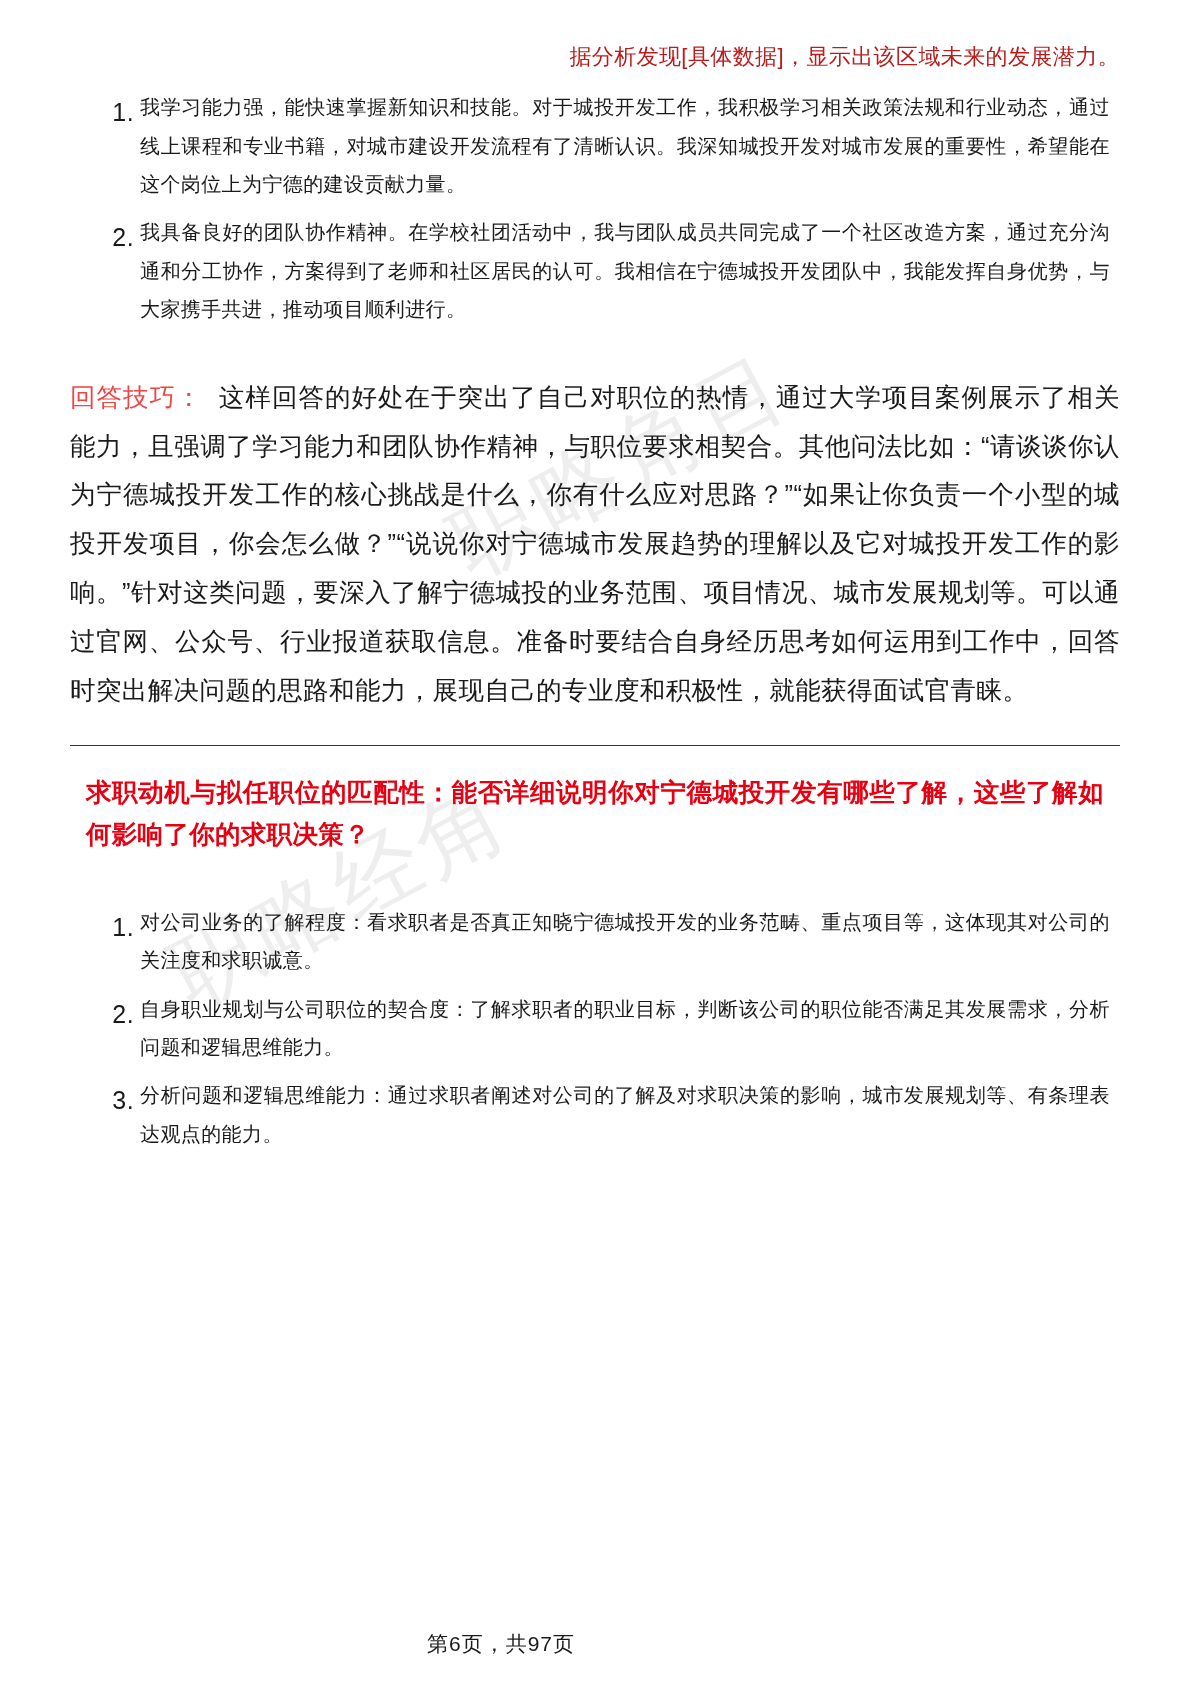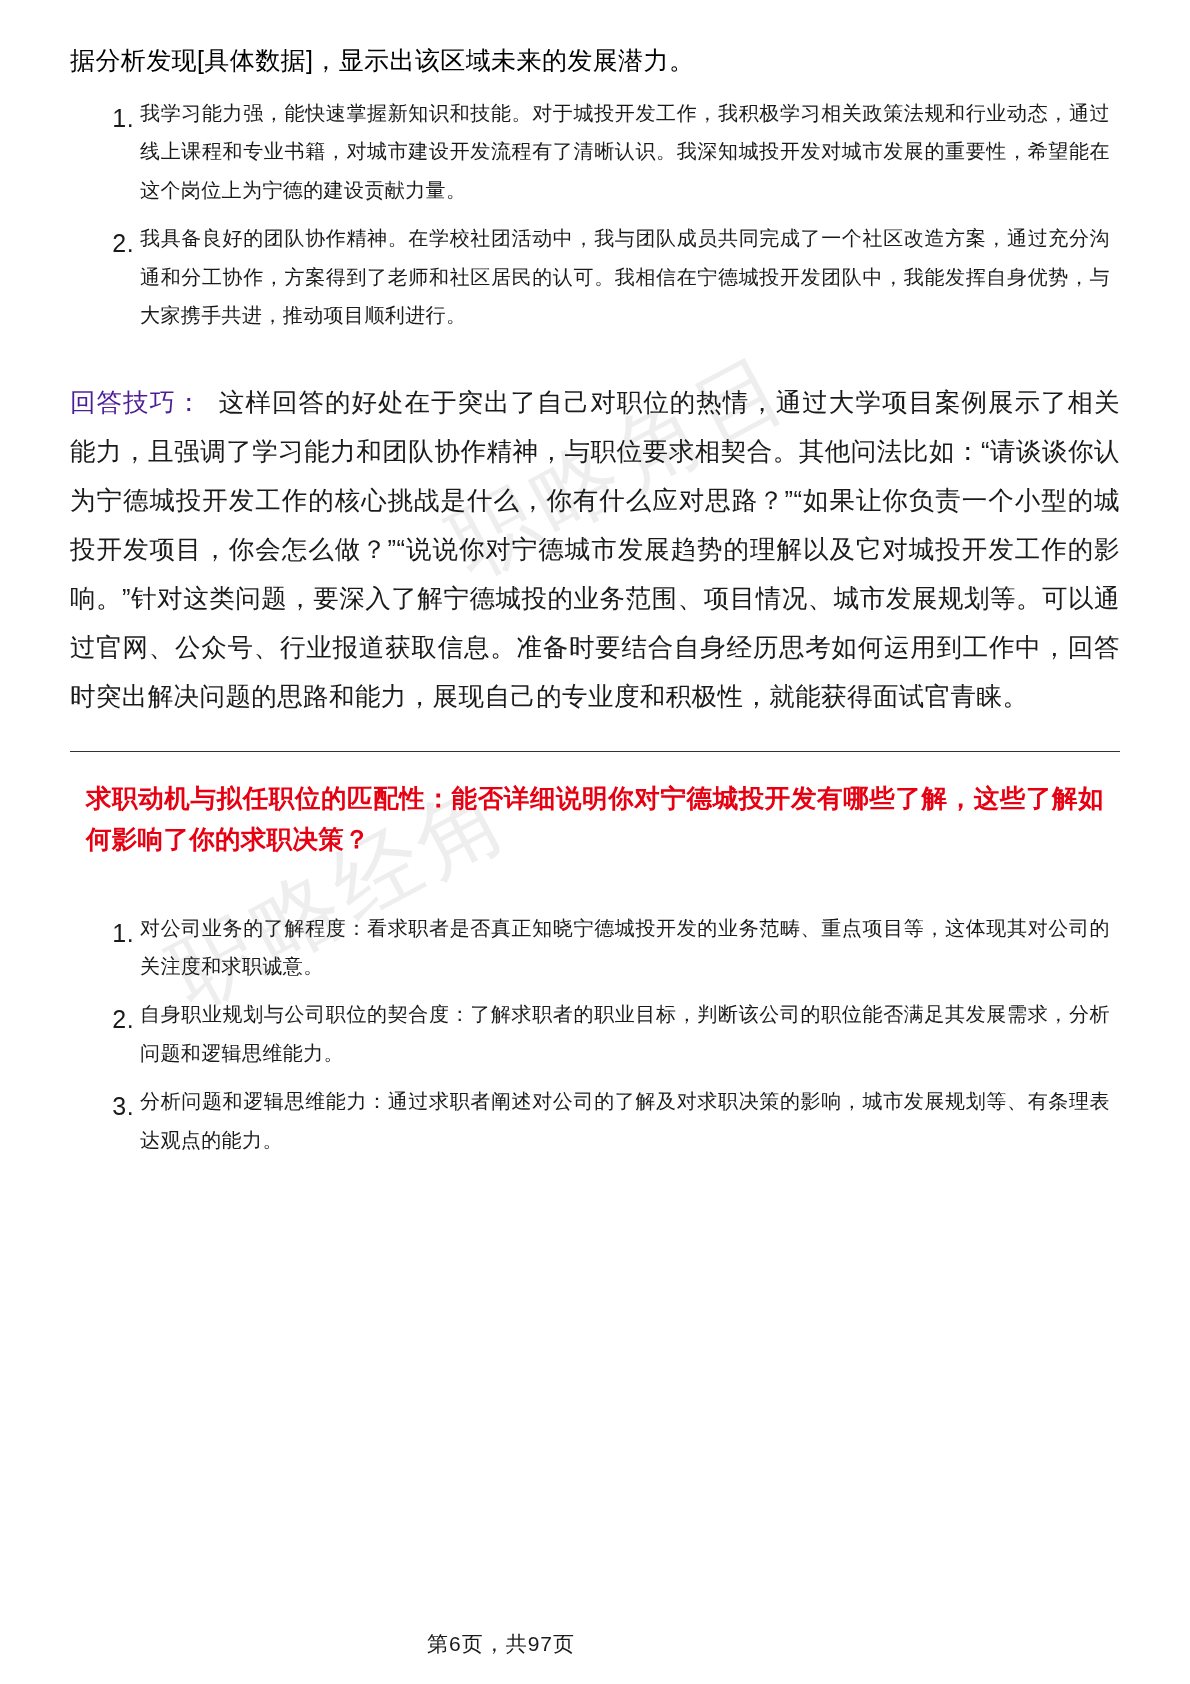--- a/index.html
+++ b/index.html
@@ -40,25 +40,26 @@
   }
   .wm1 { left: 430px; top: 500px; }
   .wm2 { left: 150px; top: 930px; }
 
   .content {
     position: relative;
     z-index: 10;
   }
 
   .cont-line {
-    font-size: 25px;
+    font-size: 22px;
     line-height: 1.92;
-    color: #000000;
+    color: #b91c1c;
     margin: 0 0 0 0;
     letter-spacing: 0.4px;
+    text-align: right;
   }
 
   ol.numlist {
     margin: 0;
     padding: 0 0 0 0;
     list-style: none;
     counter-reset: li;
   }
   ol.numlist > li {
     position: relative;
@@ -88,21 +89,21 @@
 
   .tip-block {
     font-size: 25.5px;
     line-height: 1.92;
     color: #1a1a1a;
     text-align: justify;
     letter-spacing: 0.4px;
     margin: 0;
   }
   .tip-label {
-    color: #4c1d95;
+    color: #ef4444;
   }
 
   hr.divider {
     border: none;
     border-top: 1.5px solid #333333;
     margin: 30px 0 26px 0;
   }
 
   .q-heading {
     color: #e60012;

